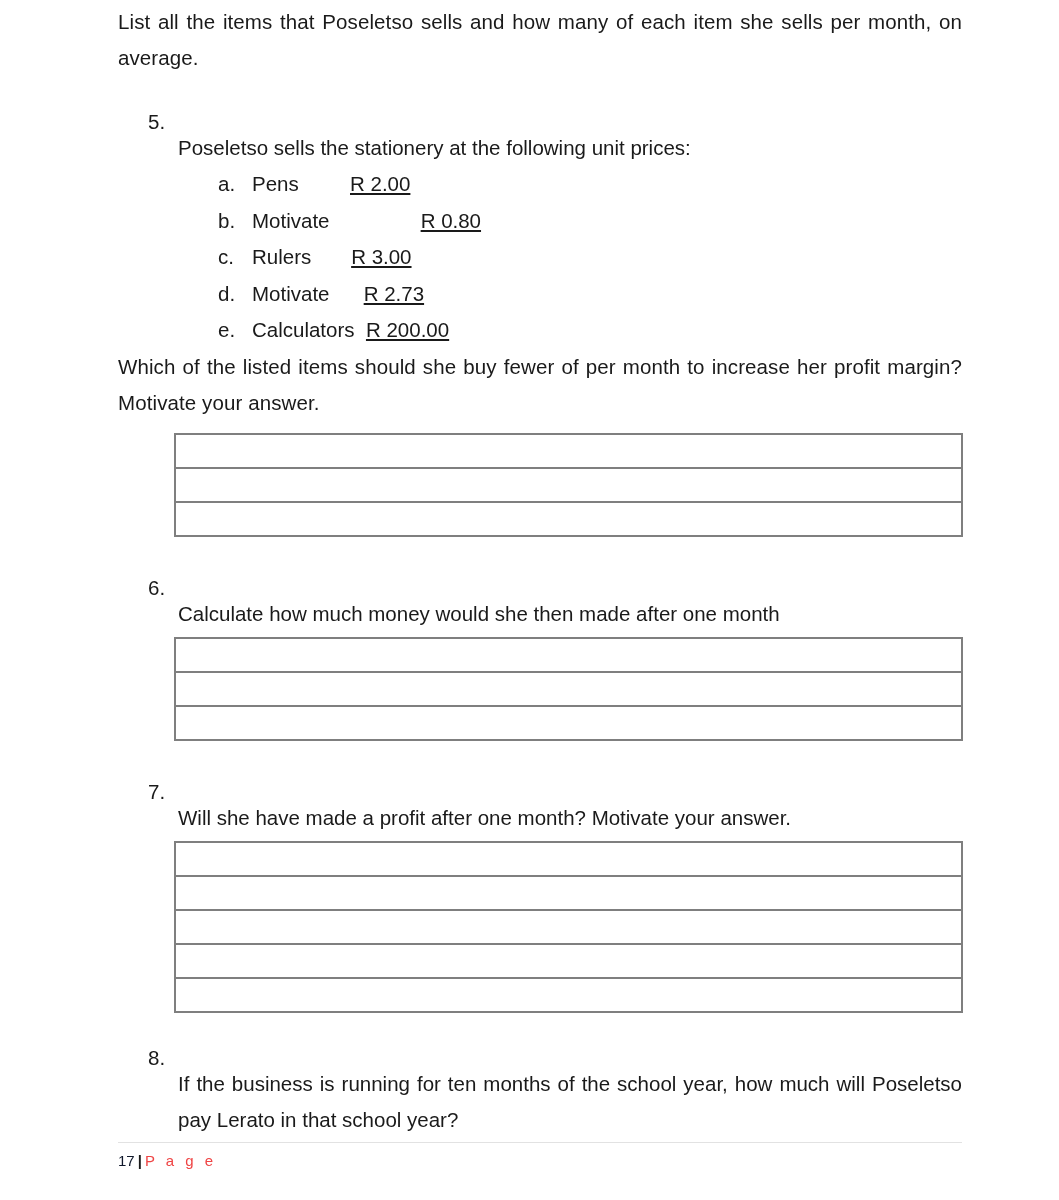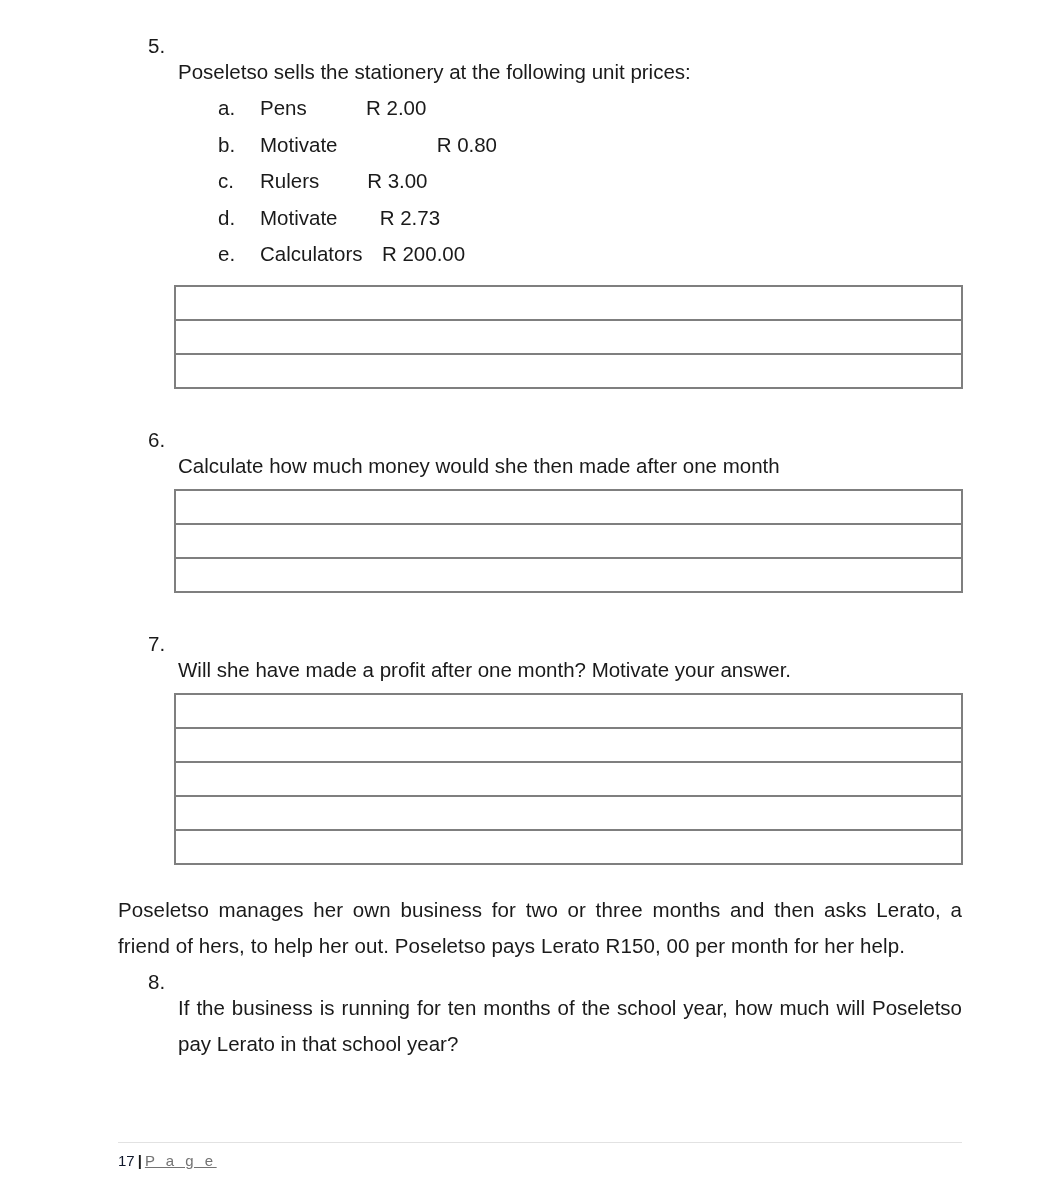--- a/index.html
+++ b/index.html
@@ -67,24 +67,24 @@
     font-size: 20.5px;
     line-height: 36.5px;
     white-space: pre;
   }
   .sub-letter {
     width: 34px;
     flex: 0 0 34px;
   }
   .sub-label {
     flex: 0 0 auto;
-    margin-left: 8px;
   }
   .sub-price {
     flex: 0 0 auto;
+    text-decoration: underline;
   }
 
   
   .answer-box {
     margin-left: 56px;
     margin-right: 0;
     width: 789px;
     border: 2px solid #7f7f7f;
     border-bottom: none;
     box-sizing: border-box;
@@ -119,29 +119,29 @@
     color: #0f172a;
     letter-spacing: 0px;
   }
   .footer-sep {
     font-weight: bold;
     color: #1a1a1a;
     padding: 0 3px;
   }
   .footer-word {
     letter-spacing: 3.5px;
-    color: #737373;
-    text-decoration: underline;
+    color: #ef4444;
   }
 </style>
 </head>
 <body>
 
 <div class="page">
 
+  <p class="para first">List all the items that Poseletso sells and how many of each item she sells per month, on average.</p>
 
   <div class="spacer-lg"></div>
 
   <div class="q-item">
     <span class="q-num">5.</span>
     <span class="q-text nojustify">Poseletso sells the stationery at the following unit prices:</span>
   </div>
 
   <div class="sub-list">
     <div class="sub-item">
@@ -169,20 +169,21 @@
       <span class="sub-price">R 2.73</span>
     </div>
     <div class="sub-item">
       <span class="sub-letter">e.</span>
       <span class="sub-label">Calculators</span>
       <span class="sub-label">  </span>
       <span class="sub-price">R 200.00</span>
     </div>
   </div>
 
+  <p class="para">Which of the listed items should she buy fewer of per month to increase her profit margin? Motivate your answer.</p>
 
   <div style="height:12px"></div>
 
   <div class="answer-box">
     <div class="answer-row"></div>
     <div class="answer-row"></div>
     <div class="answer-row"></div>
   </div>
 
   <div style="height:33px"></div>
@@ -212,21 +213,20 @@
   <div class="answer-box">
     <div class="answer-row"></div>
     <div class="answer-row"></div>
     <div class="answer-row"></div>
     <div class="answer-row"></div>
     <div class="answer-row"></div>
   </div>
 
   <div style="height:27px"></div>
 
-  <p class="para">Poseletso manages her own business for two or three months and then asks Lerato, a friend of hers, to help her out. Poseletso pays Lerato R150, 00 per month for her help.</p>
 
   <div class="q-item">
     <span class="q-num">8.</span>
     <span class="q-text">If the business is running for ten months of the school year, how much will Poseletso pay Lerato in that school year?</span>
   </div>
 
   <div class="footer">
     <div class="footer-rule"></div>
     <div class="footer-text">
       <span class="footer-num">17</span><span class="footer-sep">|</span><span class="footer-word">P a g e</span>

